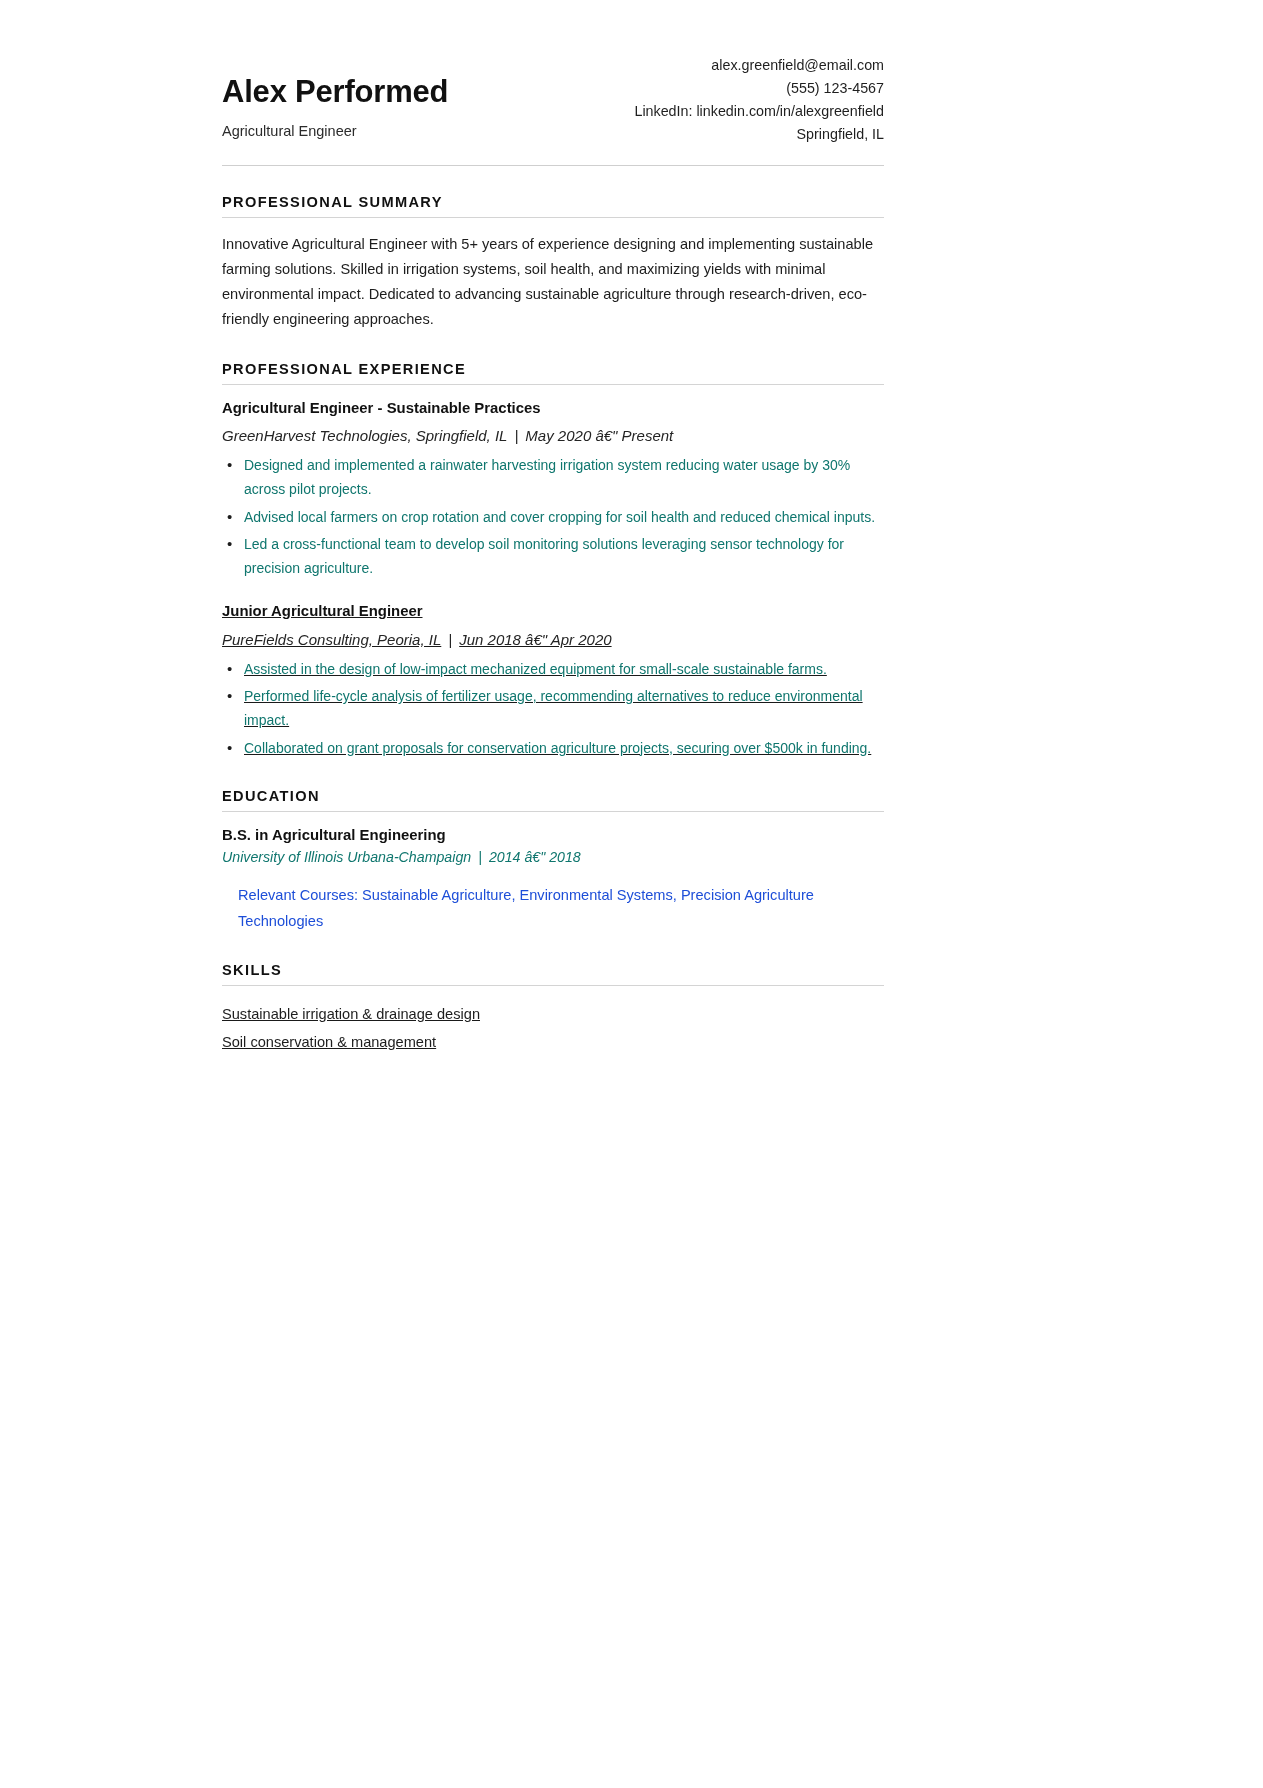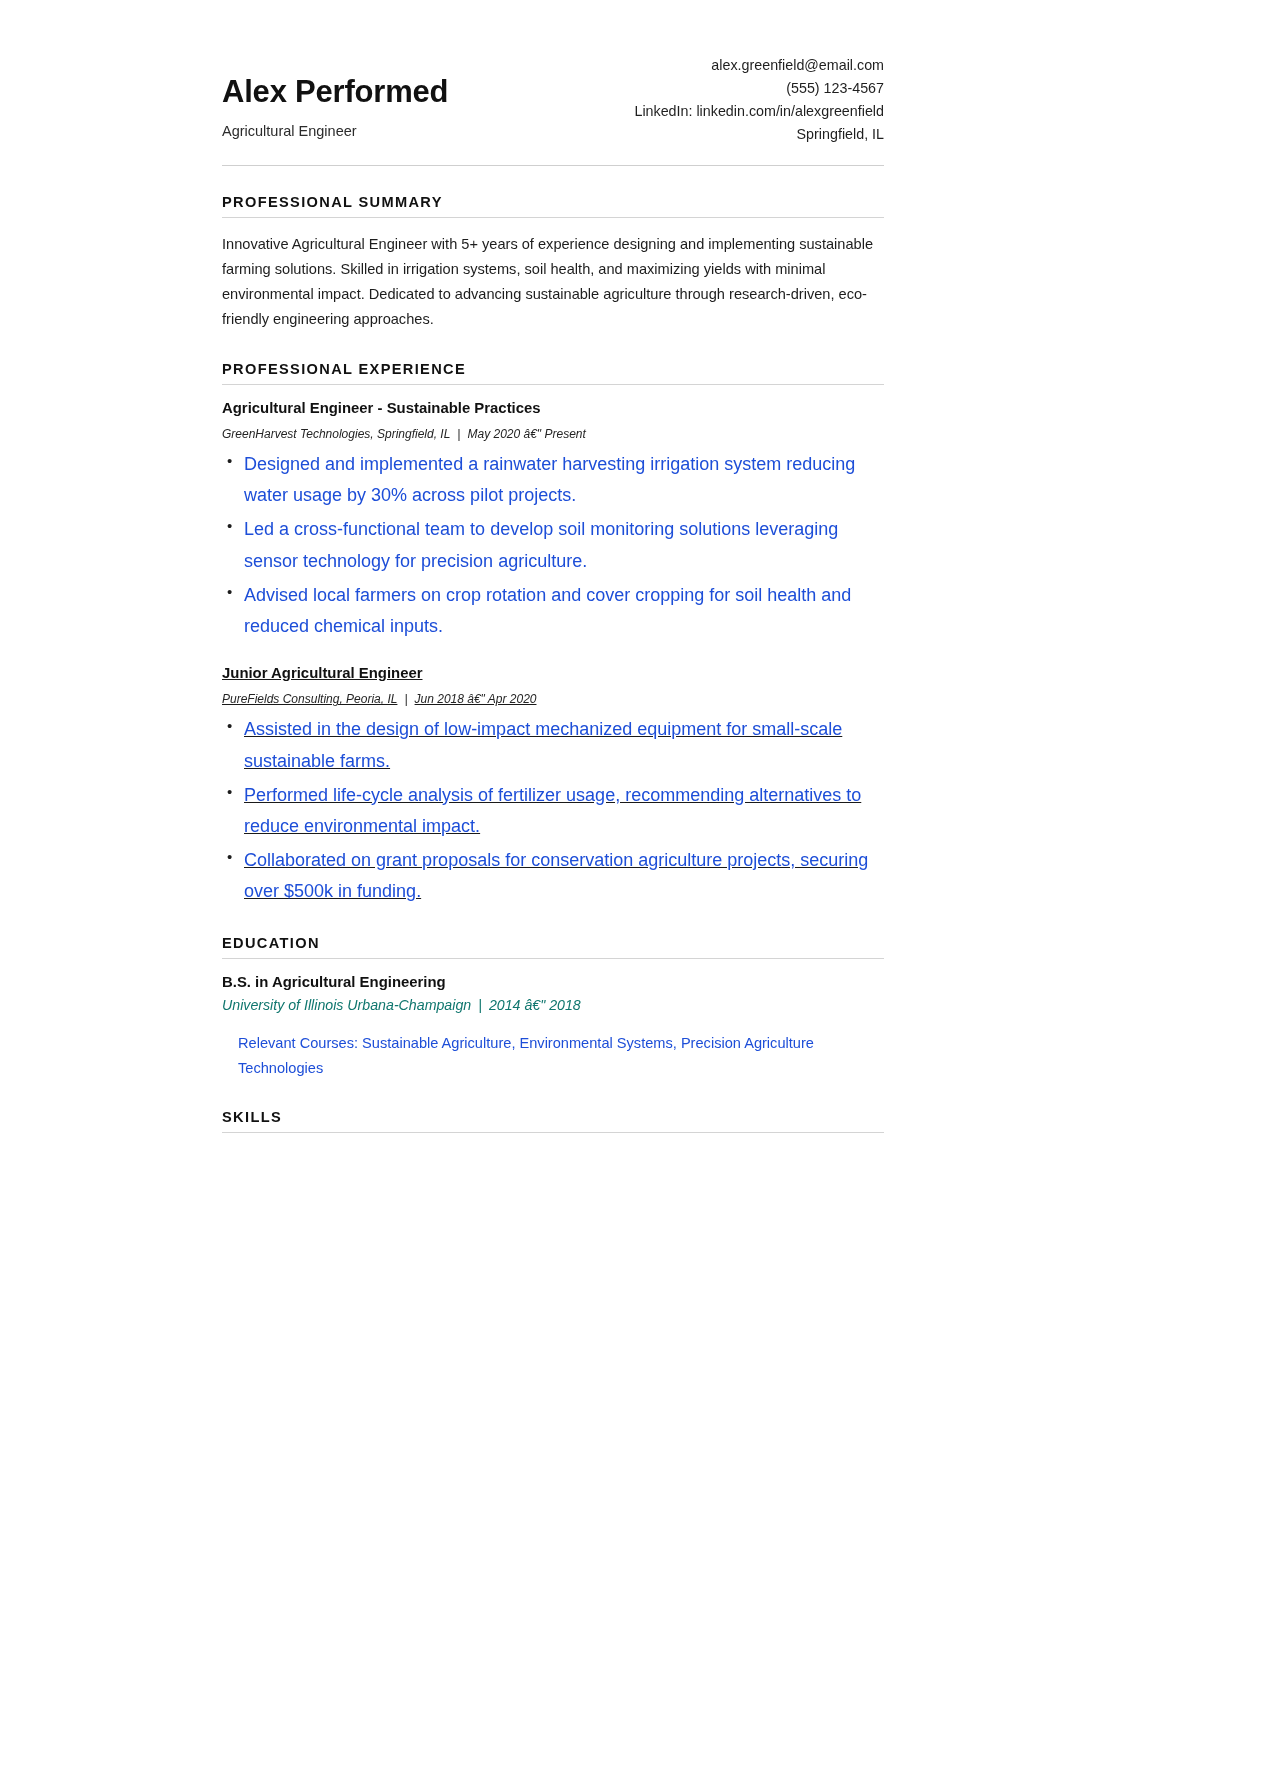--- a/index.html
+++ b/index.html
@@ -104,37 +104,37 @@
   .job { margin-bottom: 22px; }
   .job:last-child { margin-bottom: 0; text-decoration: underline; }
   .job-title {
     font-size: 14.9px;
     font-weight: bold;
     color: #111111;
     margin: 0 0 8px 0;
     line-height: 1.3;
   }
   .job-meta {
-    font-size: 12px;
+    font-size: 15px;
     font-style: italic;
     color: #242424;
     margin: 0 0 7px 0;
     line-height: 1.35;
   }
   .job-meta .sep { padding: 0 7px; }
   .bullets {
     list-style: none;
     margin: 0;
     padding: 0;
   }
   .bullets li {
     position: relative;
-    font-size: 18px;
+    font-size: 14px;
     line-height: 1.73;
-    color: #1d4ed8;
+    color: #0f766e;
     padding-left: 22px;
     margin-bottom: 3px;
   }
   .bullets li::before {
     content: "\2022";
     position: absolute;
     left: 5px;
     top: -1px;
     font-size: 15px;
     color: #1d1d1d;
@@ -206,22 +206,22 @@
         <h2 class="section-title">PROFESSIONAL EXPERIENCE</h2>
         <div class="section-rule"></div>
 
         <div class="job">
           <div class="job-title">Agricultural Engineer - Sustainable Practices</div>
           <div class="job-meta">
             <span>GreenHarvest Technologies, Springfield, IL</span><span class="sep">|</span><span>May 2020 â€" Present</span>
           </div>
           <ul class="bullets">
             <li>Designed and implemented a rainwater harvesting irrigation system reducing water usage by 30% across pilot projects.</li>
+            <li>Advised local farmers on crop rotation and cover cropping for soil health and reduced chemical inputs.</li>
             <li>Led a cross-functional team to develop soil monitoring solutions leveraging sensor technology for precision agriculture.</li>
-            <li>Advised local farmers on crop rotation and cover cropping for soil health and reduced chemical inputs.</li>
           </ul>
         </div>
 
         <div class="job">
           <div class="job-title">Junior Agricultural Engineer</div>
           <div class="job-meta">
             <span>PureFields Consulting, Peoria, IL</span><span class="sep">|</span><span>Jun 2018 â€" Apr 2020</span>
           </div>
           <ul class="bullets">
             <li>Assisted in the design of low-impact mechanized equipment for small-scale sustainable farms.</li>

